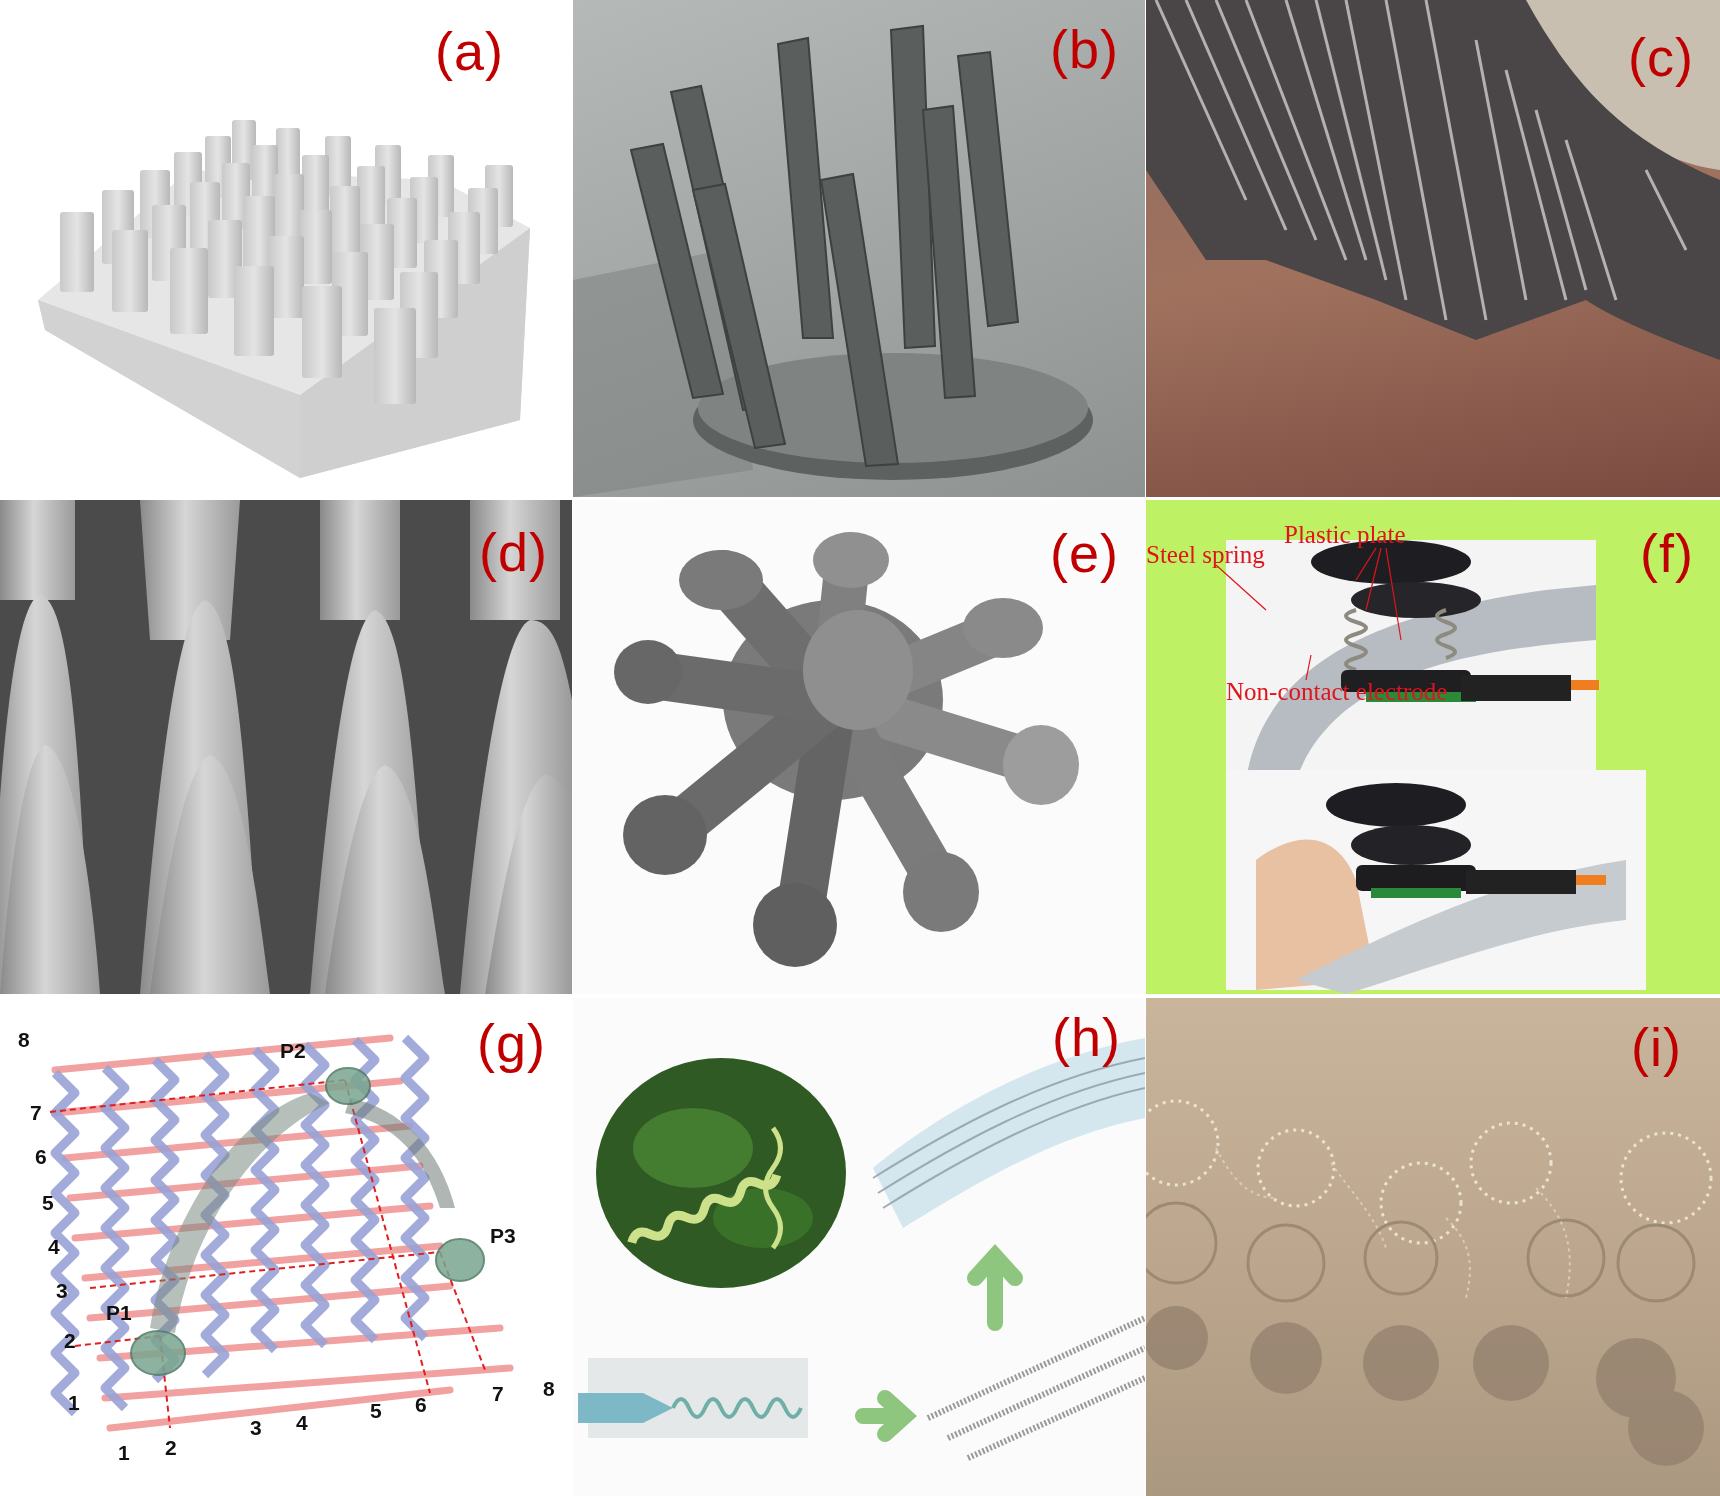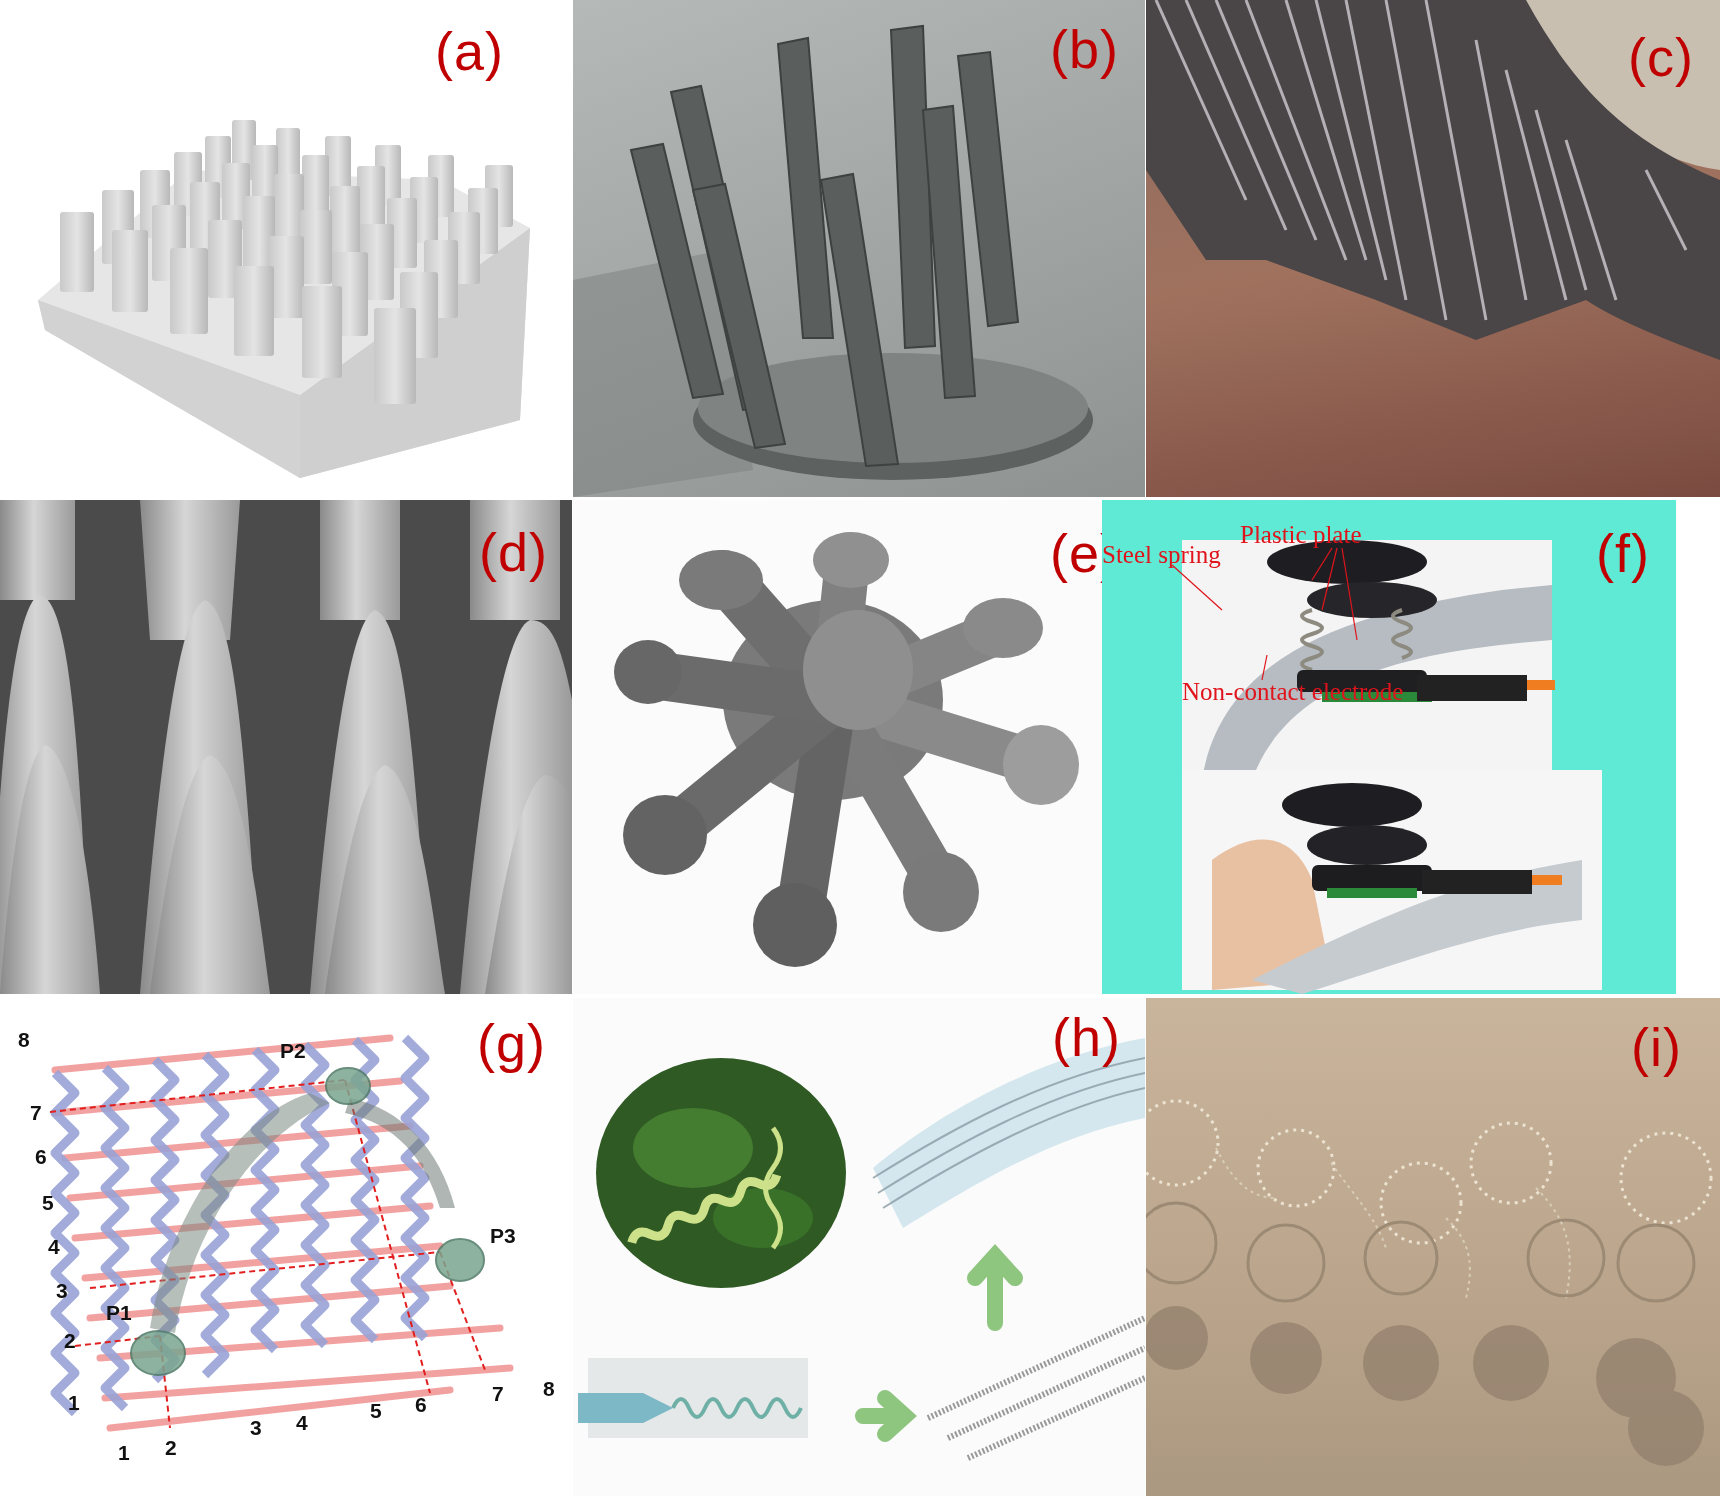--- a/index.html
+++ b/index.html
@@ -160,21 +160,21 @@
       <path d="M260 200 L95 335" stroke="#6a6a6a" stroke-width="48" stroke-linecap="round"></path>
       <ellipse cx="92" cy="335" rx="42" ry="40" fill="#636363"></ellipse>
       <path d="M260 200 L80 175" stroke="#6b6b6b" stroke-width="48" stroke-linecap="round"></path>
       <ellipse cx="75" cy="172" rx="34" ry="32" fill="#676767"></ellipse>
       <ellipse cx="285" cy="170" rx="55" ry="60" fill="#8f8f8f"></ellipse>
     </g>
   </svg>
   <div class="label" style="right:26px;top:26px;">(e)</div>
 </div>
 
-<div class="panel" style="left:1102px;top:500px;width:574px;height:494px;background:#5eead4;">
+<div class="panel" style="left:1146px;top:500px;width:574px;height:494px;background:#bef264;">
   <svg width="574" height="494" viewBox="0 0 574 494">
     <rect x="80" y="40" width="370" height="240" fill="#f4f4f4"></rect>
     <path d="M100 280 C120 150 260 110 400 90 L450 85 L450 140 C330 150 190 170 150 280 Z" fill="#b6bcc2"></path>
     <ellipse cx="245" cy="62" rx="80" ry="22" fill="#1e1e22"></ellipse>
     <ellipse cx="270" cy="100" rx="65" ry="18" fill="#26262a"></ellipse>
     <g stroke="#8d8a80" stroke-width="4" fill="none">
       <path d="M210 110 q-20 6 0 12 q20 6 0 12 q-20 6 0 12 q20 6 0 12 q-20 6 0 12"></path>
       <path d="M300 110 q-18 6 0 12 q18 6 0 12 q-18 6 0 12 q18 6 0 12"></path>
     </g>
     <rect x="195" y="170" width="130" height="22" rx="6" fill="#1f1f22"></rect>

